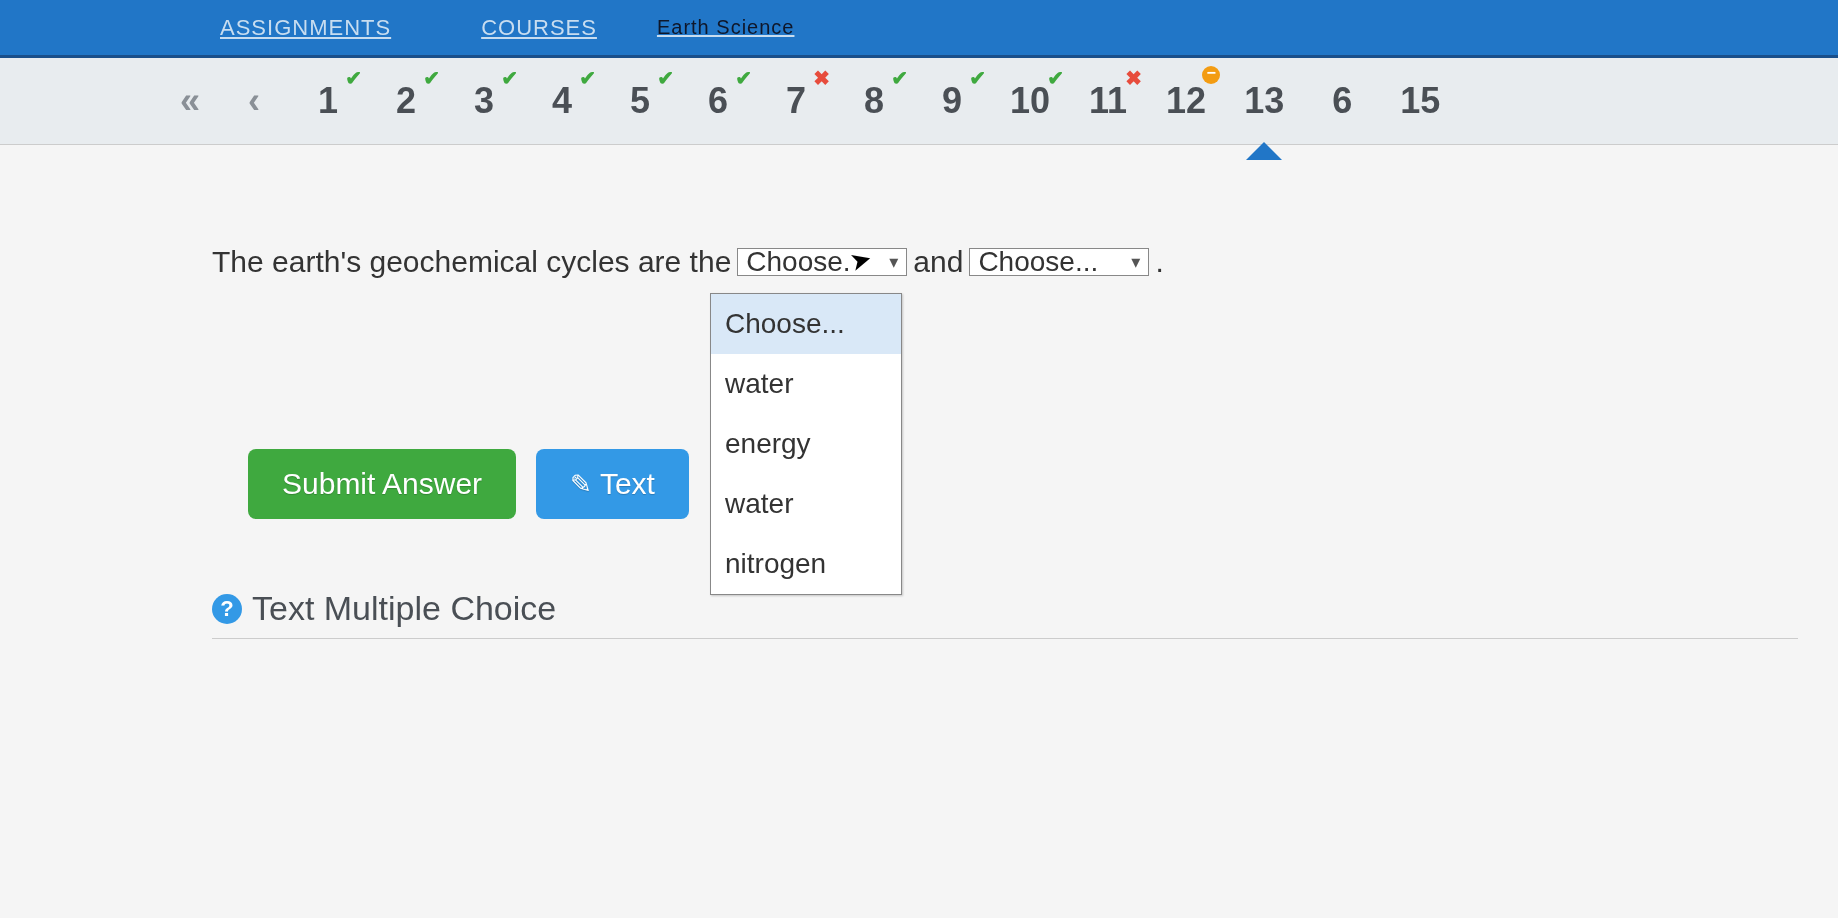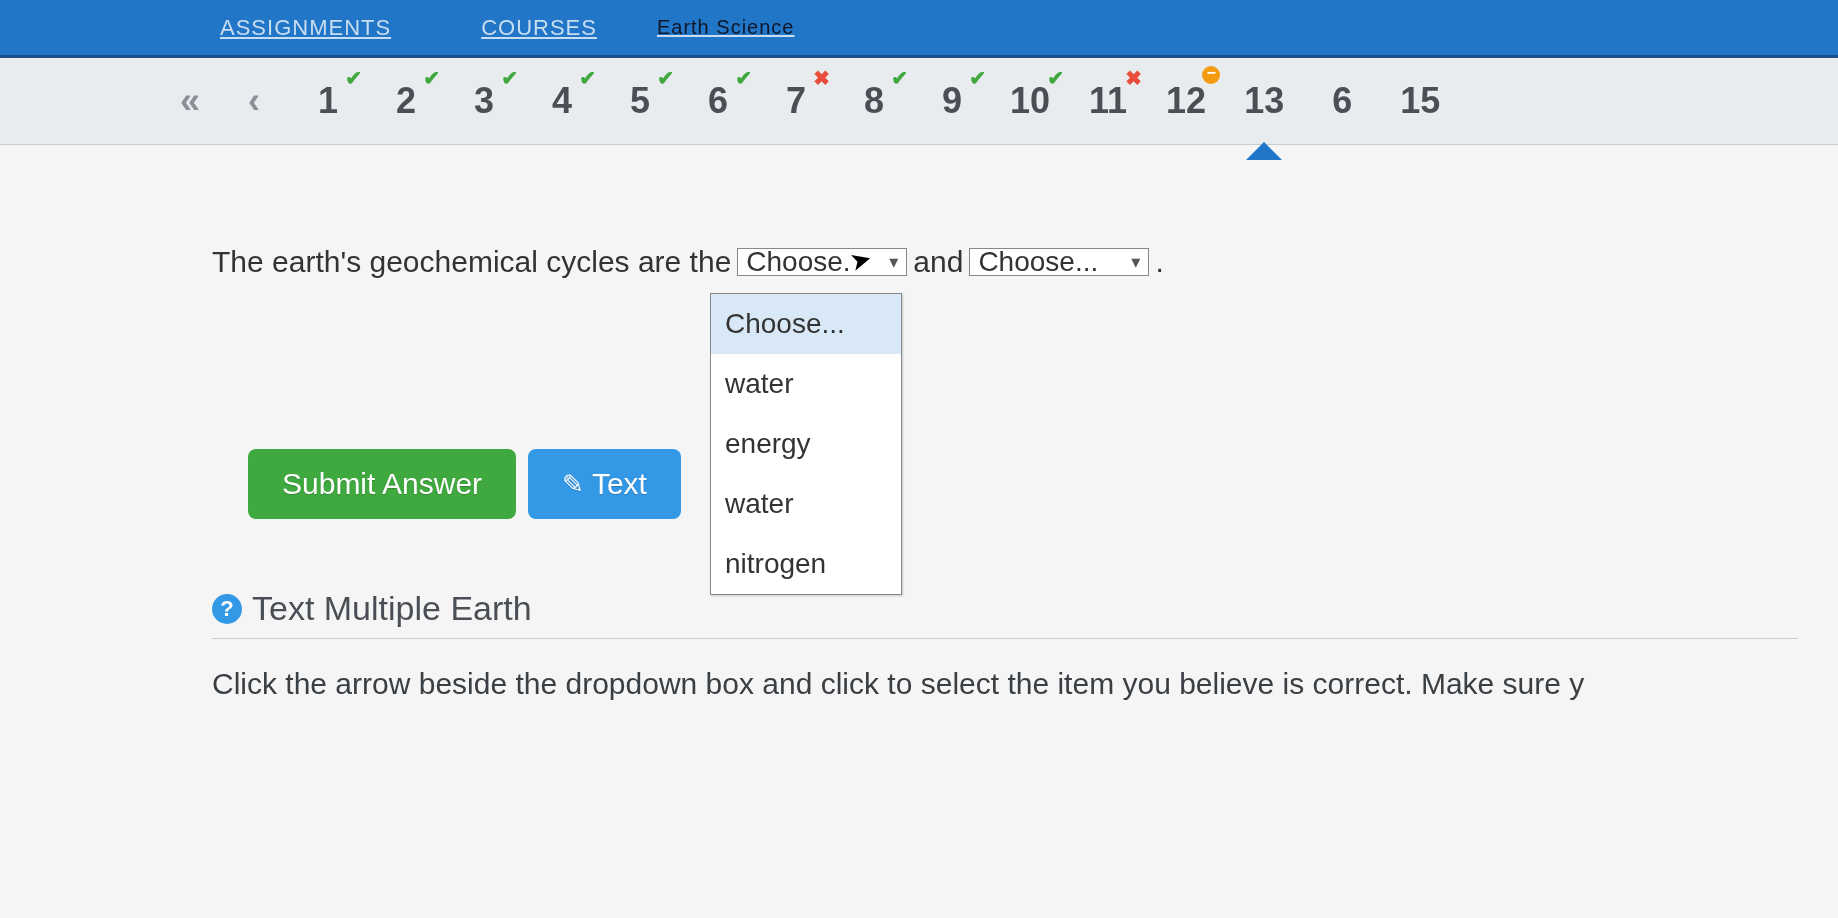--- a/index.html
+++ b/index.html
@@ -126,21 +126,21 @@
     font-size: 28px;
     color: #333;
     cursor: pointer;
   }
   .dropdown-panel .opt.highlight {
     background: #d9e8f7;
   }
   .btn-row {
     margin-top: 170px;
     display: flex;
-    gap: 12px;
+    gap: 20px;
     padding-left: 36px;
   }
   .btn {
     padding: 18px 34px;
     border-radius: 8px;
     font-size: 30px;
     color: #fff;
     cursor: pointer;
     display: flex;
     align-items: center;
@@ -251,18 +251,17 @@
       <span>Submit Answer</span>
     </div>
     <div class="btn blue">
       <span class="edit-icon">✎</span>
       <span>Text</span>
     </div>
   </div>
 
   <div class="section-title">
     <span class="help-icon">?</span>
-    <span>Text Multiple Earth</span>
-  </div>
-
-  <div class="instruction">Click the arrow beside the dropdown box and click to select the item you believe is correct. Make sure y</div>
+    <span>Text Multiple Choice</span>
+  </div>
+
 
 </div>
 
 </body></html>

